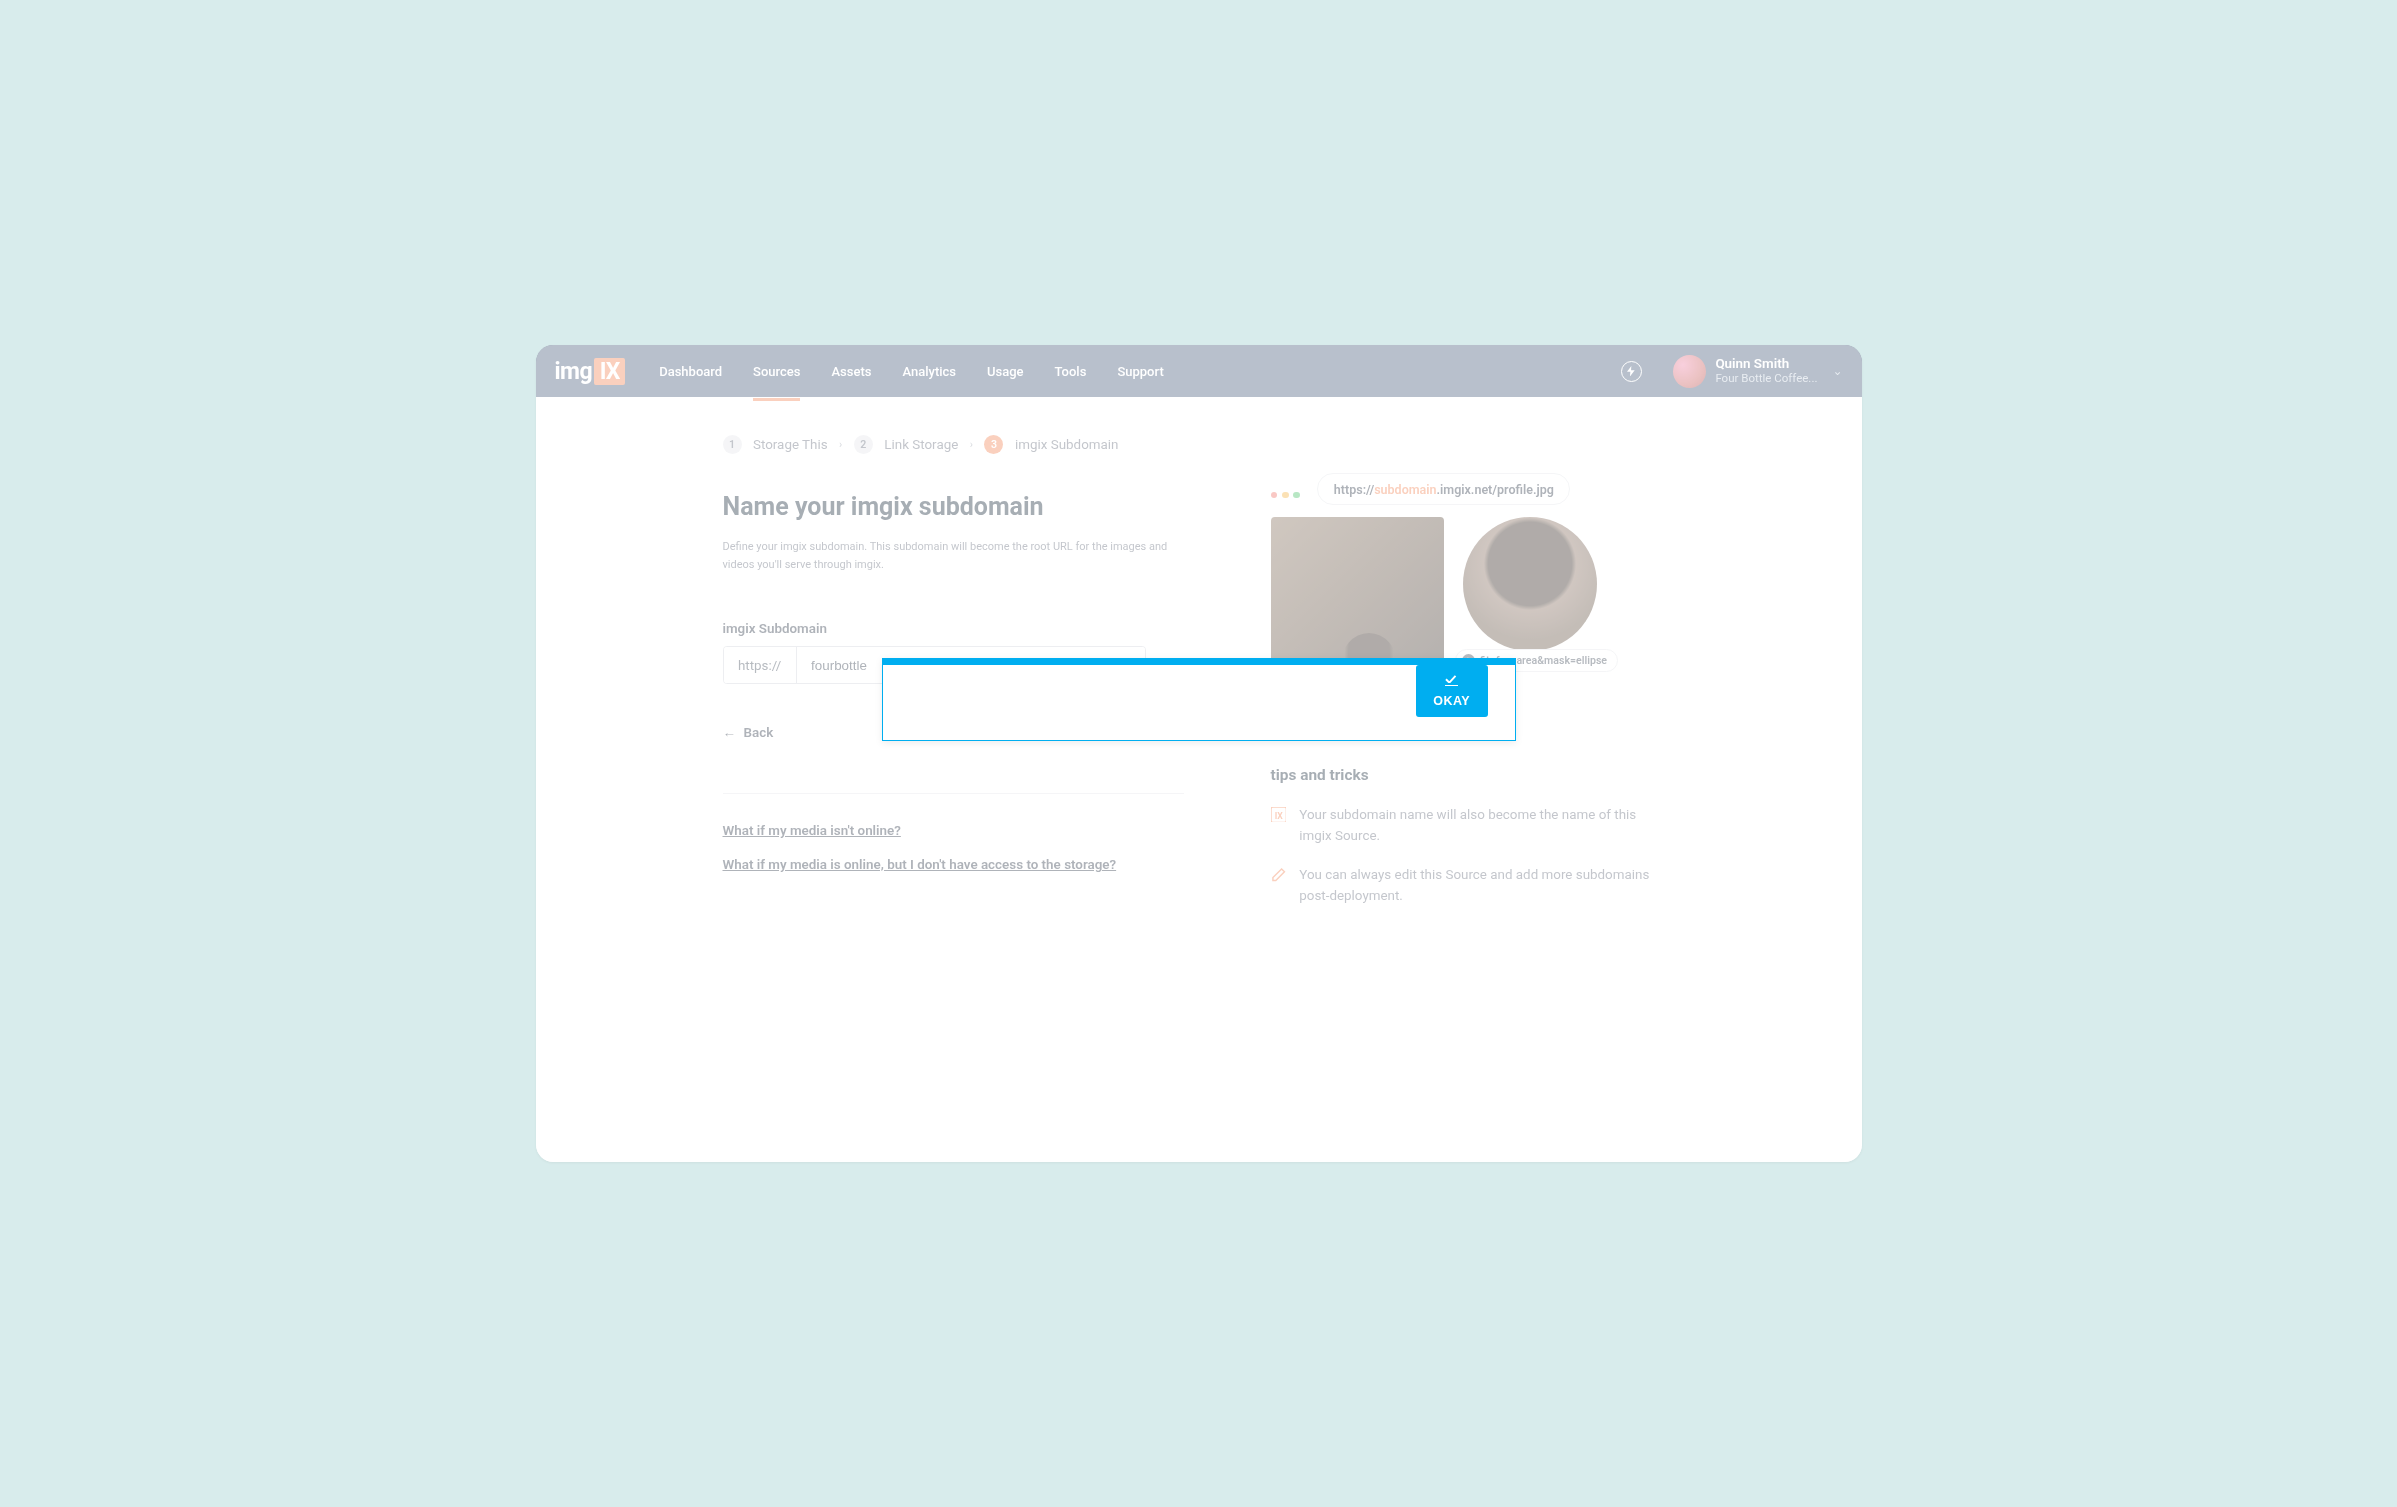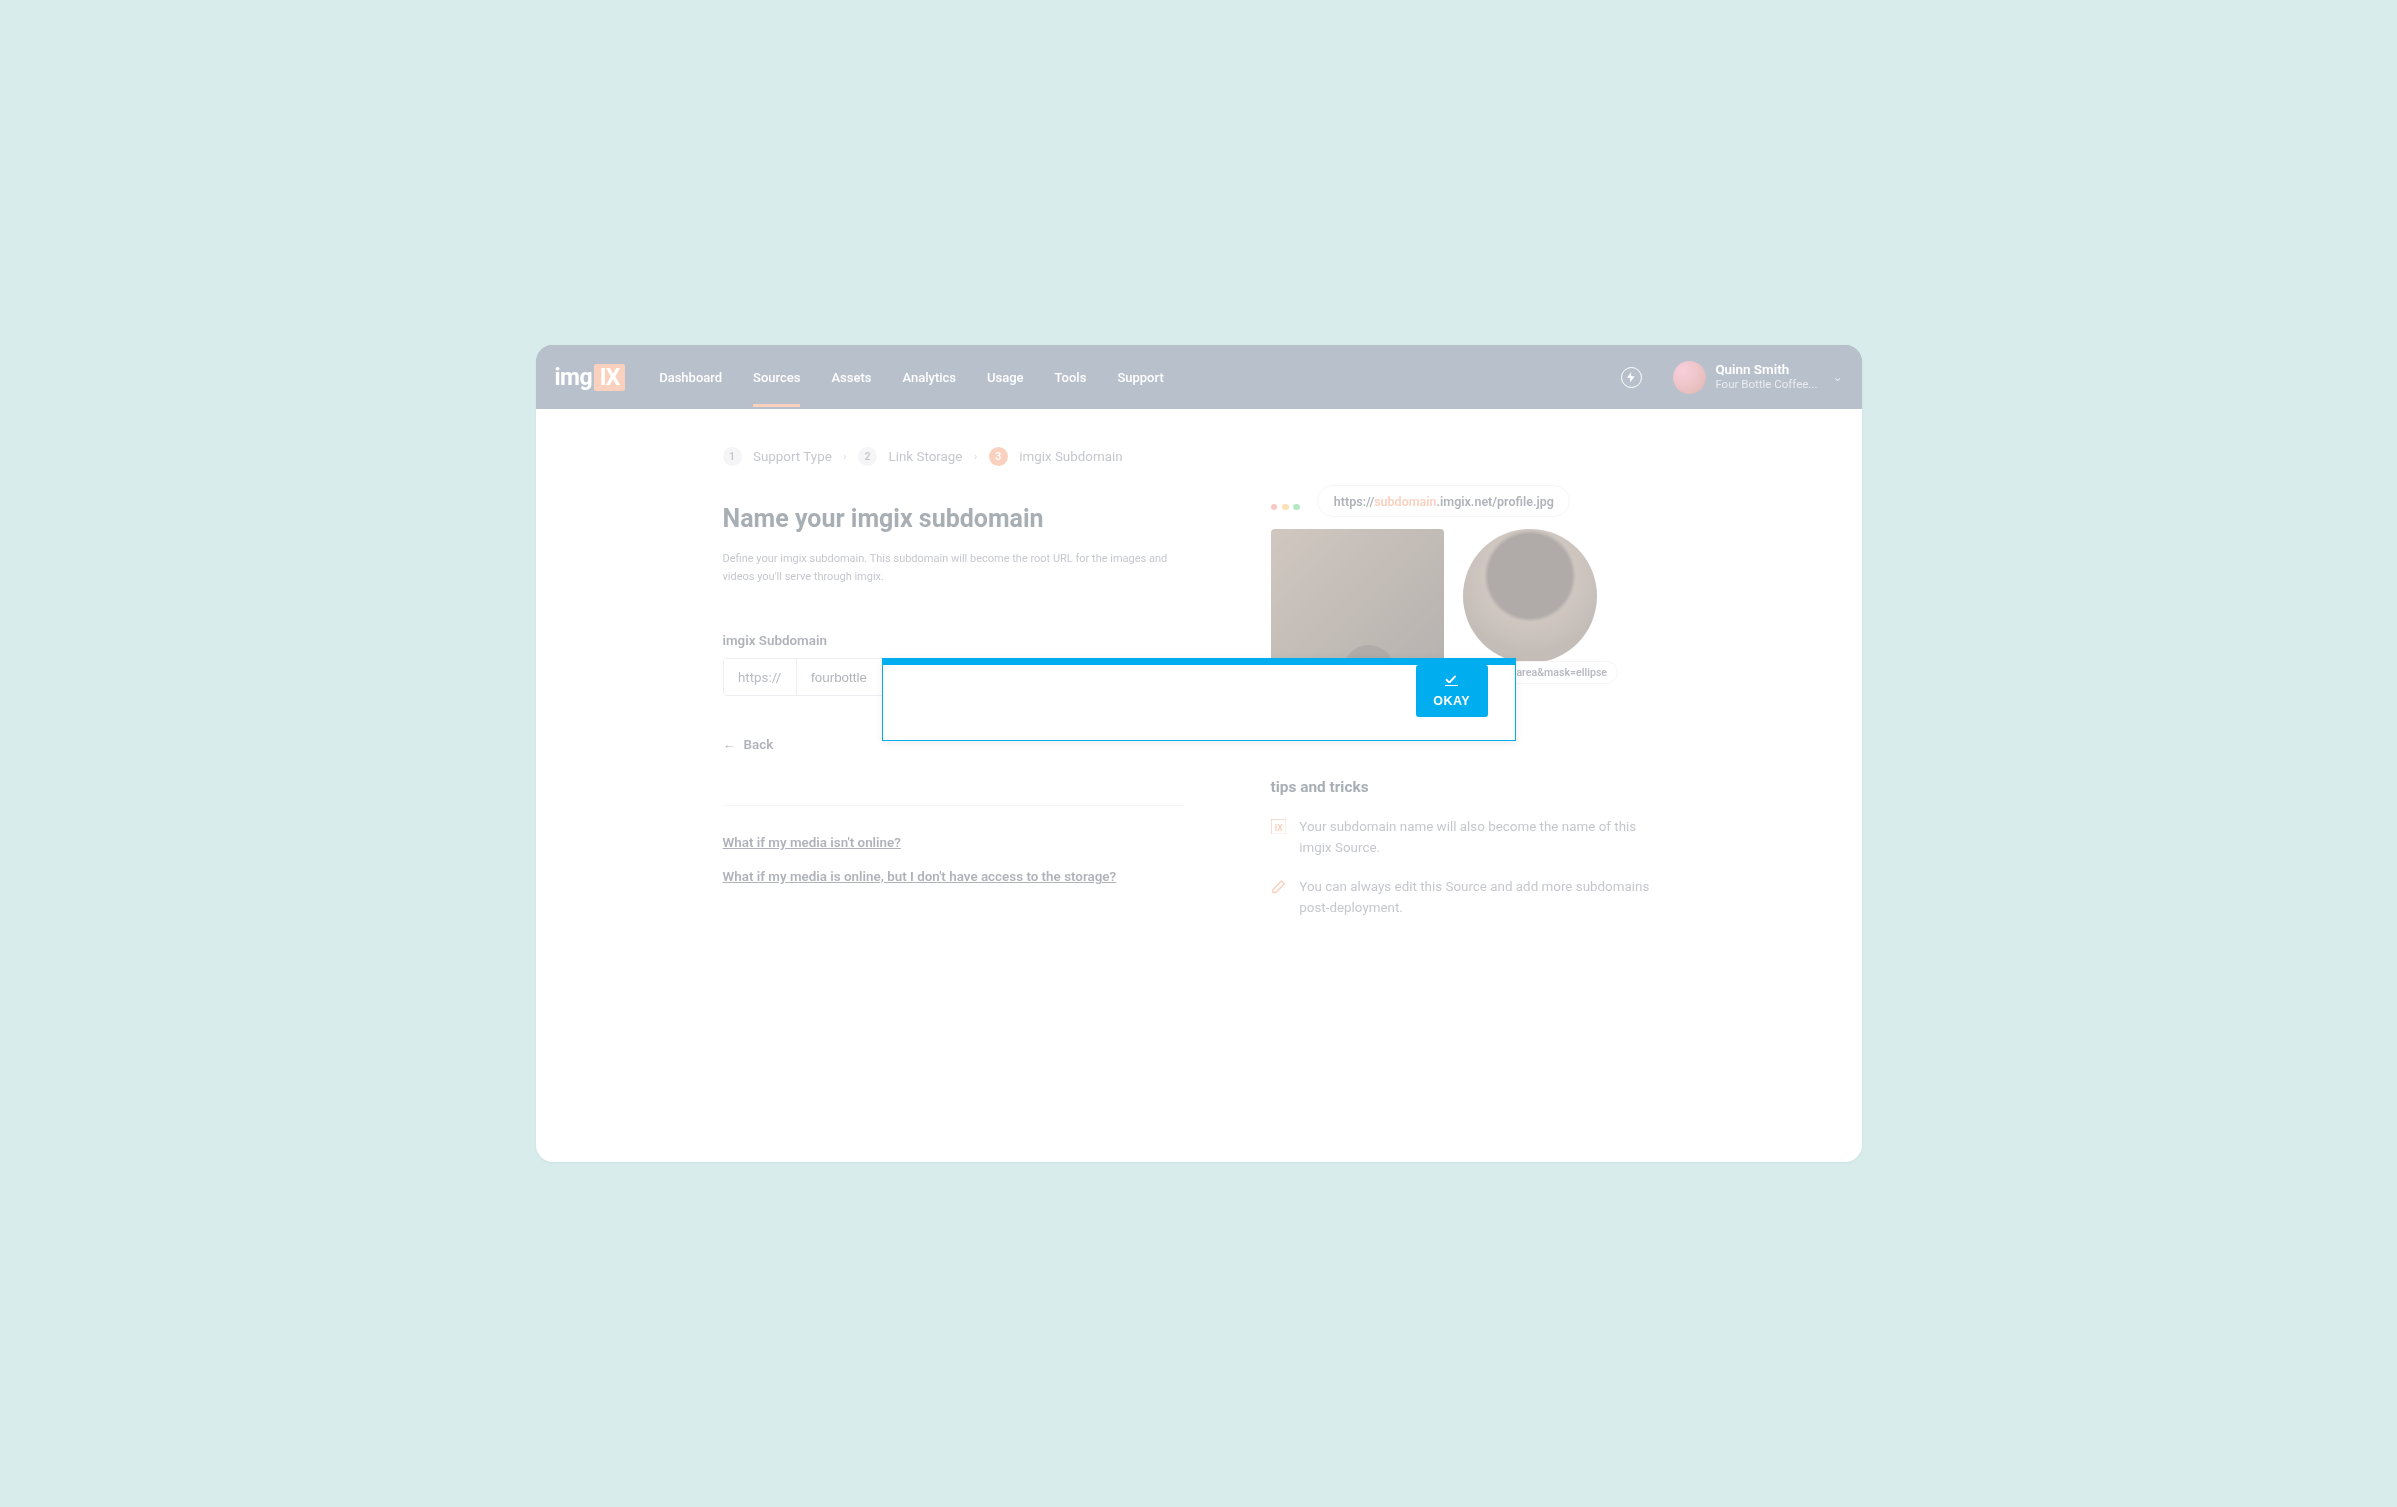--- a/index.html
+++ b/index.html
@@ -23,21 +23,21 @@
   }
   .scrim {
     position: absolute;
     inset: 0;
     background: rgba(255,255,255,0.6);
     z-index: 5;
     pointer-events: none;
   }
   .topnav {
     background: #4e6380;
-    height: 64px;
+    height: 52px;
     display: flex;
     align-items: center;
     padding: 0 19px;
     color: #fff;
     position: relative;
   }
   .logo {
     display: flex;
     align-items: center;
     gap: 1.9px;
@@ -353,21 +353,21 @@
         </div>
         <span class="chevron">⌄</span>
       </div>
     </div>
   </div>
 
   <div class="content">
     <div class="left">
       <div class="breadcrumb">
         <span class="step-num">1</span>
-        <span>Support Type</span>
+        <span>Storage This</span>
         <span class="step-chevron">›</span>
         <span class="step-num">2</span>
         <span>Link Storage</span>
         <span class="step-chevron">›</span>
         <span class="step-num active">3</span>
         <span>imgix Subdomain</span>
       </div>
 
       <h1>Name your imgix subdomain</h1>
       <p class="desc">Define your imgix subdomain. This subdomain will become the root URL for the images and videos you'll serve through imgix.</p>

